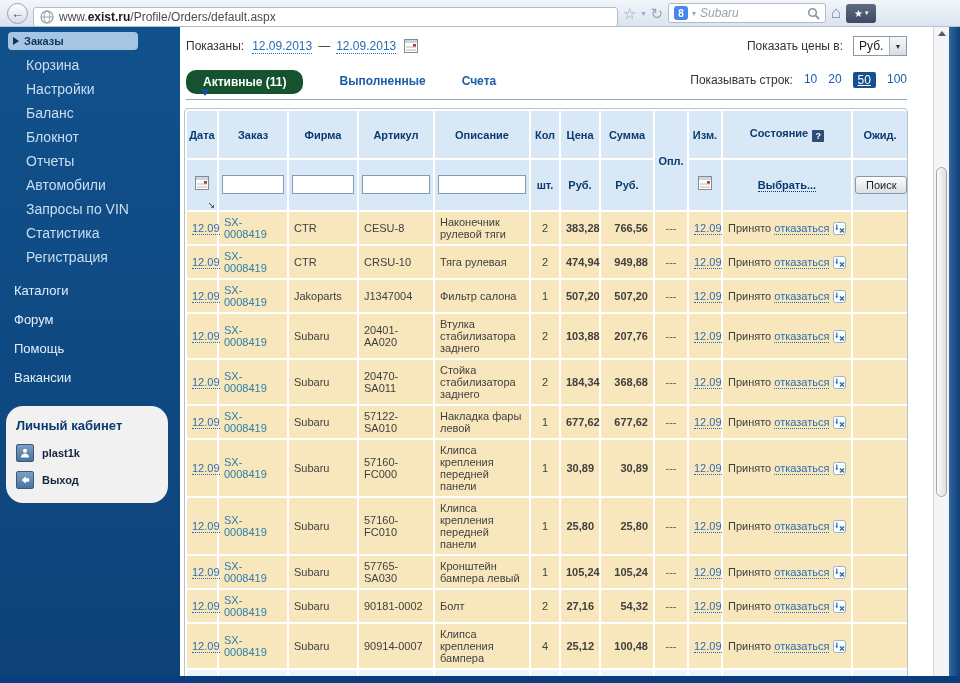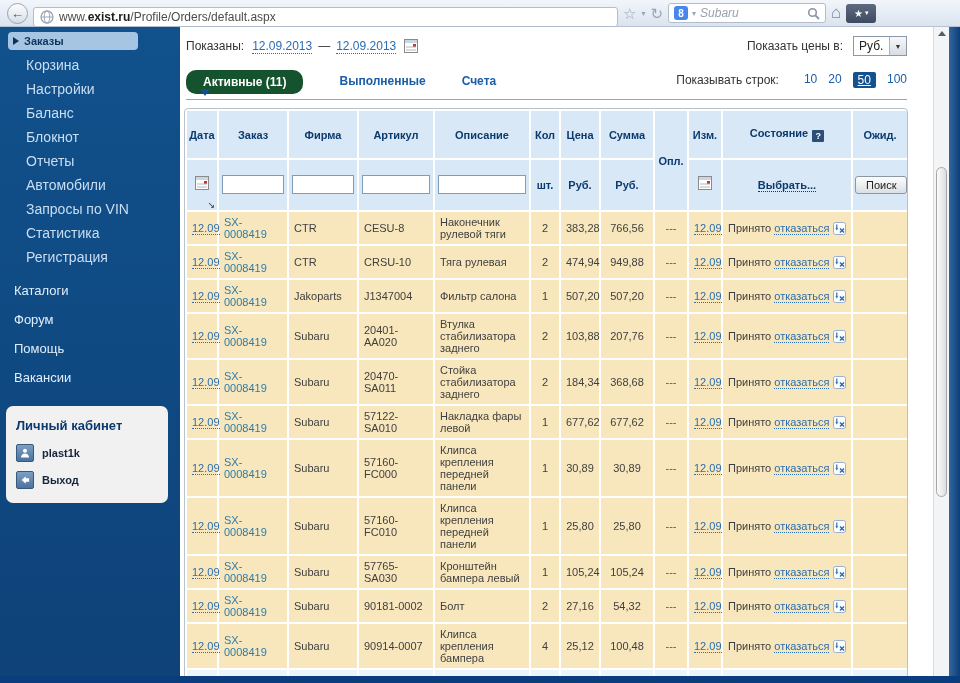--- a/index.html
+++ b/index.html
@@ -28,21 +28,21 @@
     color:#fff; display:flex; align-items:center; justify-content:center; gap:2px; font-size:10px; }
 
   
   .sidebar { position:absolute; left:0; top:27px; width:180px; bottom:0;
     background:linear-gradient(180deg,#11518c,#0e4278); z-index:5; }
   .sel-item { margin:5px 42px 3px 8px; background:#a6c5e2; border-radius:4px; padding:3px 6px 3px 16px;
     color:#0a345f; font-weight:bold; font-size:11px; position:relative; }
   .sel-item::before { content:""; position:absolute; left:5px; top:5px; border:4px solid transparent; border-left:6px solid #0a345f; }
   .side-link { padding:4px 0 4px 26px; color:#c9def2; font-size:14px; cursor:pointer; }
   .side-section { padding:7px 0 7px 14px; color:#e2eefa; font-size:13px; cursor:pointer; }
-  .cabinet { margin:14px 12px 0 6px; background:#f1f1f1; border-radius:7px; padding:12px 10px 14px; }
+  .cabinet { margin:14px 12px 0 6px; background:#f1f1f1; border-radius:17px; padding:12px 10px 14px; }
   .cab-title { color:#0b3a6e; font-weight:bold; font-size:13px; margin-bottom:11px; }
   .cab-row { display:flex; align-items:center; gap:8px; margin-top:9px; font-size:11px; font-weight:bold; color:#16243c; cursor:pointer; }
   .cab-ico { width:18px; height:18px; border-radius:2px; background:linear-gradient(#7d9fc4,#4a739d);
     border:1px solid #39587c; display:flex; align-items:center; justify-content:center; flex:0 0 auto; }
 
   
   .rightframe { position:absolute; top:27px; left:949px; width:11px; bottom:0;
     background:linear-gradient(90deg,#33659f,#0c3e77); z-index:6; }
   .scrollcol { position:absolute; top:27px; left:933px; width:16px; bottom:0;
     background:#f3f4f5; border-left:1px solid #d8dbde; z-index:6; }
@@ -65,32 +65,32 @@
   .cur-select .val { flex:1; padding-left:5px; }
   .cur-select .btn { width:17px; height:100%; background:linear-gradient(#f6f8fa,#d8dde4); border-left:1px solid #aab4c0;
     display:flex; align-items:center; justify-content:center; font-size:7px; color:#333; }
 
   .tabsrow { display:flex; align-items:flex-end; margin:12px 26px 0 2px; border-bottom:1px solid #8fa8c2; height:32px; }
   .tab-active { background:#14532d; color:#fff; font-weight:bold; font-size:12px; padding:5px 17px;
     border-radius:10px; position:relative; margin-bottom:5px; cursor:pointer; }
   .tab-active::after { content:""; position:absolute; left:14px; bottom:-7px;
     border:5px solid transparent; border-top:7px solid #15518f; }
   .tab-link { color:#1a5da8; font-weight:bold; font-size:12px; margin-left:36px; margin-bottom:11px; cursor:pointer; }
-  .rows-ctl { margin-left:auto; margin-bottom:11px; font-size:12px; color:#333; display:flex; align-items:center; gap:25px; }
+  .rows-ctl { margin-left:auto; margin-bottom:11px; font-size:12px; color:#333; display:flex; align-items:center; gap:11px; }
   .rows-opt { color:#1a5da8; cursor:pointer; }
   .rows-opt.sel { background:#15518f; color:#fff; padding:1px 5px; border-radius:2px;text-decoration:underline; }
 
   
   .tbl-wrap { margin:8px 0 0 0; border:1px solid #b9c2cb; border-radius:4px; width:724px; background:#fff; overflow:hidden; }
   table.orders { border-collapse:separate; border-spacing:2px; table-layout:fixed; width:722px; font-size:11px; }
   .orders th { background:#d9e8f6; color:#0b3a6e; font-weight:bold; padding:16px 2px; text-align:center; vertical-align:middle; }
   .orders th.filter { padding:4px 3px 6px; font-weight:normal; position:relative; }
   .orders input { width:100%; height:19px; border:1px solid #7f9db9; background:#fff; padding:0 2px; font-size:11px; }
   .orders td { background:#f8e7bd; padding:4px 5px; color:#3f3f3f; vertical-align:middle; }
-  .orders td.c { text-align:center; } .orders td.r { text-align:center; }
+  .orders td.c { text-align:center; } .orders td.r { text-align:right;font-weight:bold; }
   .orders td.order { color:#2e7ba9; }
   .orders td.paid { color:#5a5a5a; text-align:center; }
   .orders tr.totals td { background:#ecf5fc; height:21px; color:#333; }
   .state-cell { white-space:nowrap; }
   .help-ico { display:inline-flex; width:12px; height:12px; background:#2d4f77; color:#fff; font-size:9px; font-weight:bold;
     align-items:center; justify-content:center; border-radius:1px; vertical-align:-2px; margin-left:4px; cursor:pointer; }
   .search-btn { font-size:11px; padding:2px 10px; background:linear-gradient(#fdfdfd,#dcdfe3); border:1px solid #8c97a3;
     border-radius:3px; color:#222; cursor:pointer; }
   .sort-arr { position:absolute; right:2px; bottom:0px; font-size:9px; color:#333; }
   .doc-ico { display:inline-flex; margin-left:4px; vertical-align:-3px; cursor:pointer; }

